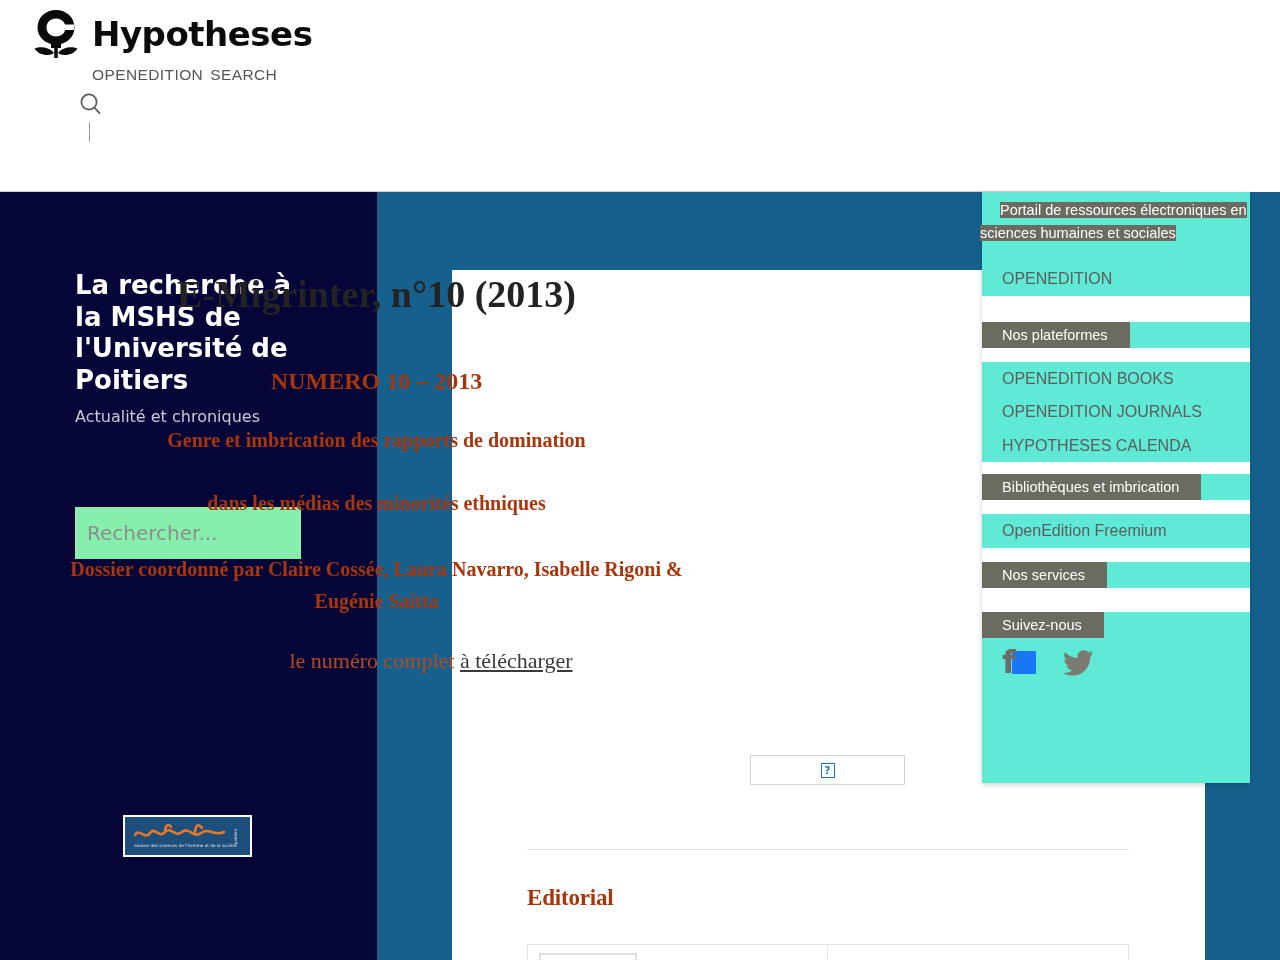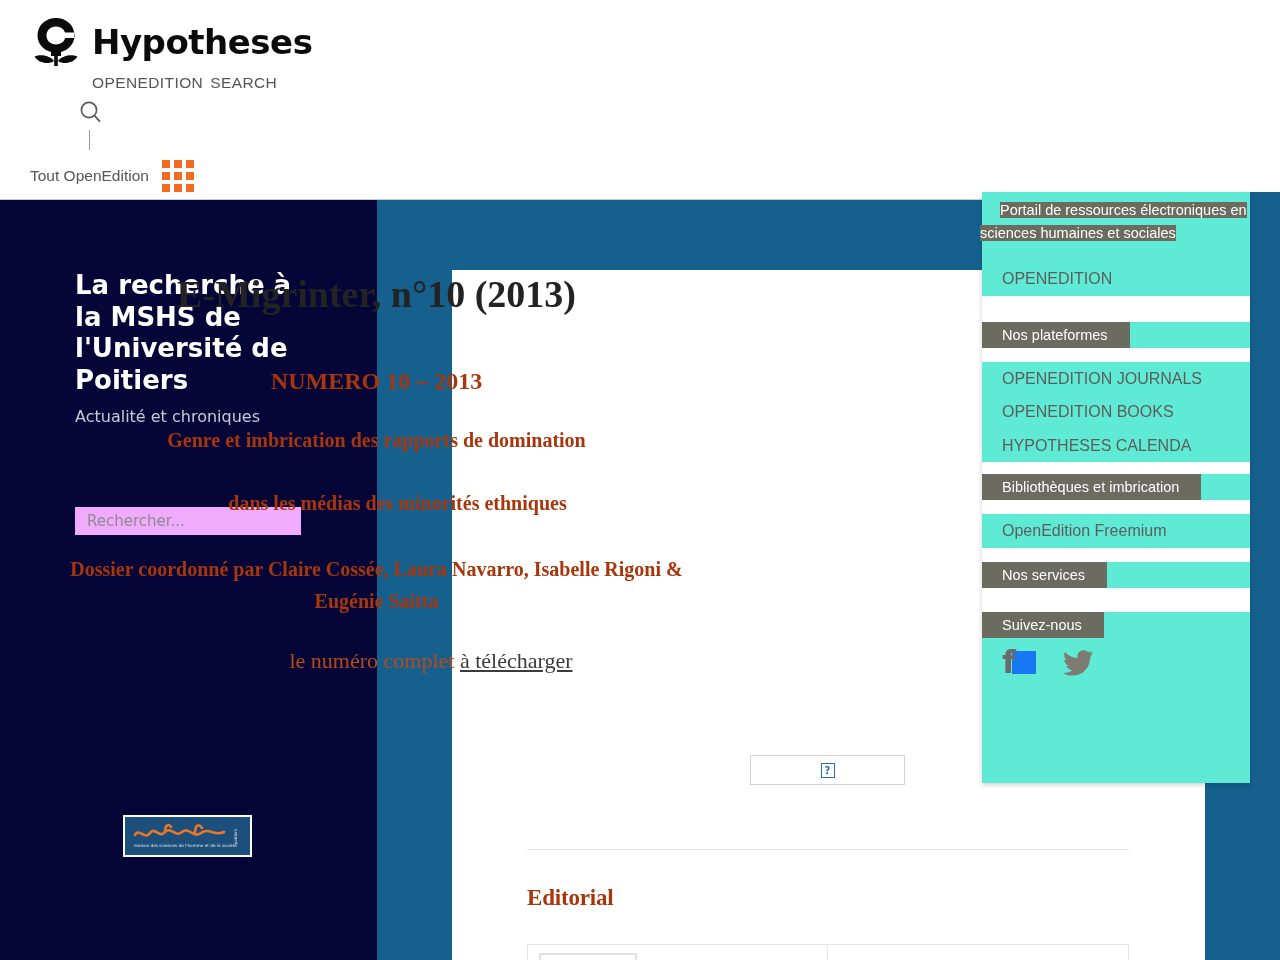--- a/index.html
+++ b/index.html
@@ -12,21 +12,20 @@
   }
 
   
   #topbar {
     position: absolute;
     left: 0; top: 0;
     width: 1160px; height: 192px;
     background: #ffffff;
     border-bottom: 1px solid #cccccc;
     z-index: 40;
-    margin-top: 8px;
   }
   #brand {
     position: absolute;
     left: 30px; top: 8px;
     display: flex;
     align-items: center;
     gap: 10px;
   }
   #brand-mark { width: 52px; height: 52px; display: block; }
   #brand-text {
@@ -107,26 +106,26 @@
   #site-tagline {
     position: absolute;
     left: 75px; top: 215px;
     font-family: "DejaVu Sans", sans-serif;
     font-size: 16px;
     color: #c9c9d6;
   }
   #side-search {
     position: absolute;
     left: 75px; top: 315px;
-    width: 226px; height: 28px;
-    background: #f0abfc;
+    width: 226px; height: 52px;
+    background: #86efac;
     border: none;
     padding: 0 12px;
     font-family: "DejaVu Sans", sans-serif;
-    font-size: 15px;
+    font-size: 20px;
     color: #333;
   }
   #side-search::placeholder { color: #8d8d8d; }
 
   #mshs-logo {
     position: absolute;
     left: 123px; top: 623px;
     width: 129px; height: 42px;
     background: #1d4f7c;
     border: 2px solid #ffffff;
@@ -168,21 +167,21 @@
   .ctr-line {
     position: absolute;
     width: 753px;
     text-align: center;
     font-family: "Liberation Serif", serif;
     font-weight: bold;
     color: #a8360d;
   }
   #l-numero { top: 368px; font-size: 24px; }
   #l-theme1 { top: 429px; font-size: 20px; }
-  #l-theme2 { top: 492px; font-size: 20px; margin-left: 21px; }
+  #l-theme2 { top: 492px; font-size: 20px; }
   #l-coord { top: 553px; font-size: 20px; line-height: 1.62; padding: 0 50px; width: 753px; }
   #l-download {
     position: absolute;
     top: 648px;
     width: 753px;
     text-align: center;
     font-family: "Liberation Serif", serif;
     font-size: 22px;
     padding-left: 109px;
   }
@@ -348,34 +347,20 @@
   </div>
 
   <div id="search-icon-wrap">
     <svg width="24" height="26" viewBox="0 0 24 26">
       <circle cx="10" cy="10" r="7.6" fill="none" stroke="#5a5a5a" stroke-width="1.7"></circle>
       <line x1="15.4" y1="15.6" x2="21" y2="21.6" stroke="#5a5a5a" stroke-width="1.7"></line>
     </svg>
   </div>
   <div id="search-caret"></div>
 
-  <div id="allopened">
-    <span id="allopened-label">Tout OpenEdition</span>
-    <span class="grid-icon">
-      <i></i>
-        <i></i>
-        <i></i>
-        <i></i>
-        <i></i>
-        <i></i>
-        <i></i>
-        <i></i>
-        <i></i>
-    </span>
-  </div>
 </div>
 
 <div id="page">
 
   <div id="sidebar">
     <div id="site-title">La recherche à la MSHS de l'Université de Poitiers</div>
     <div id="site-tagline">Actualité et chroniques</div>
     <input id="side-search" type="text" placeholder="Rechercher..." style="">
 
     <div id="mshs-logo">
@@ -422,22 +407,22 @@
     </div>
   </div>
 
   <div class="dd-item">OPENEDITION</div>
 
   <div class="dd-white"></div>
   <div class="dd-head">Nos plateformes</div>
   <div class="dd-white" style="height:14px"></div>
 
   <div class="dd-group">
+    <div class="dd-item">OPENEDITION BOOKS</div>
     <div class="dd-item">OPENEDITION JOURNALS</div>
-    <div class="dd-item">OPENEDITION BOOKS</div>
     <div class="dd-item">HYPOTHESES CALENDA</div>
   </div>
 
   <div class="dd-white" style="height:12px"></div>
   <div class="dd-head">Bibliothèques et imbrication</div>
   <div class="dd-white" style="height:14px"></div>
 
   <div class="dd-item">OpenEdition Freemium</div>
 
   <div class="dd-white" style="height:14px"></div>

